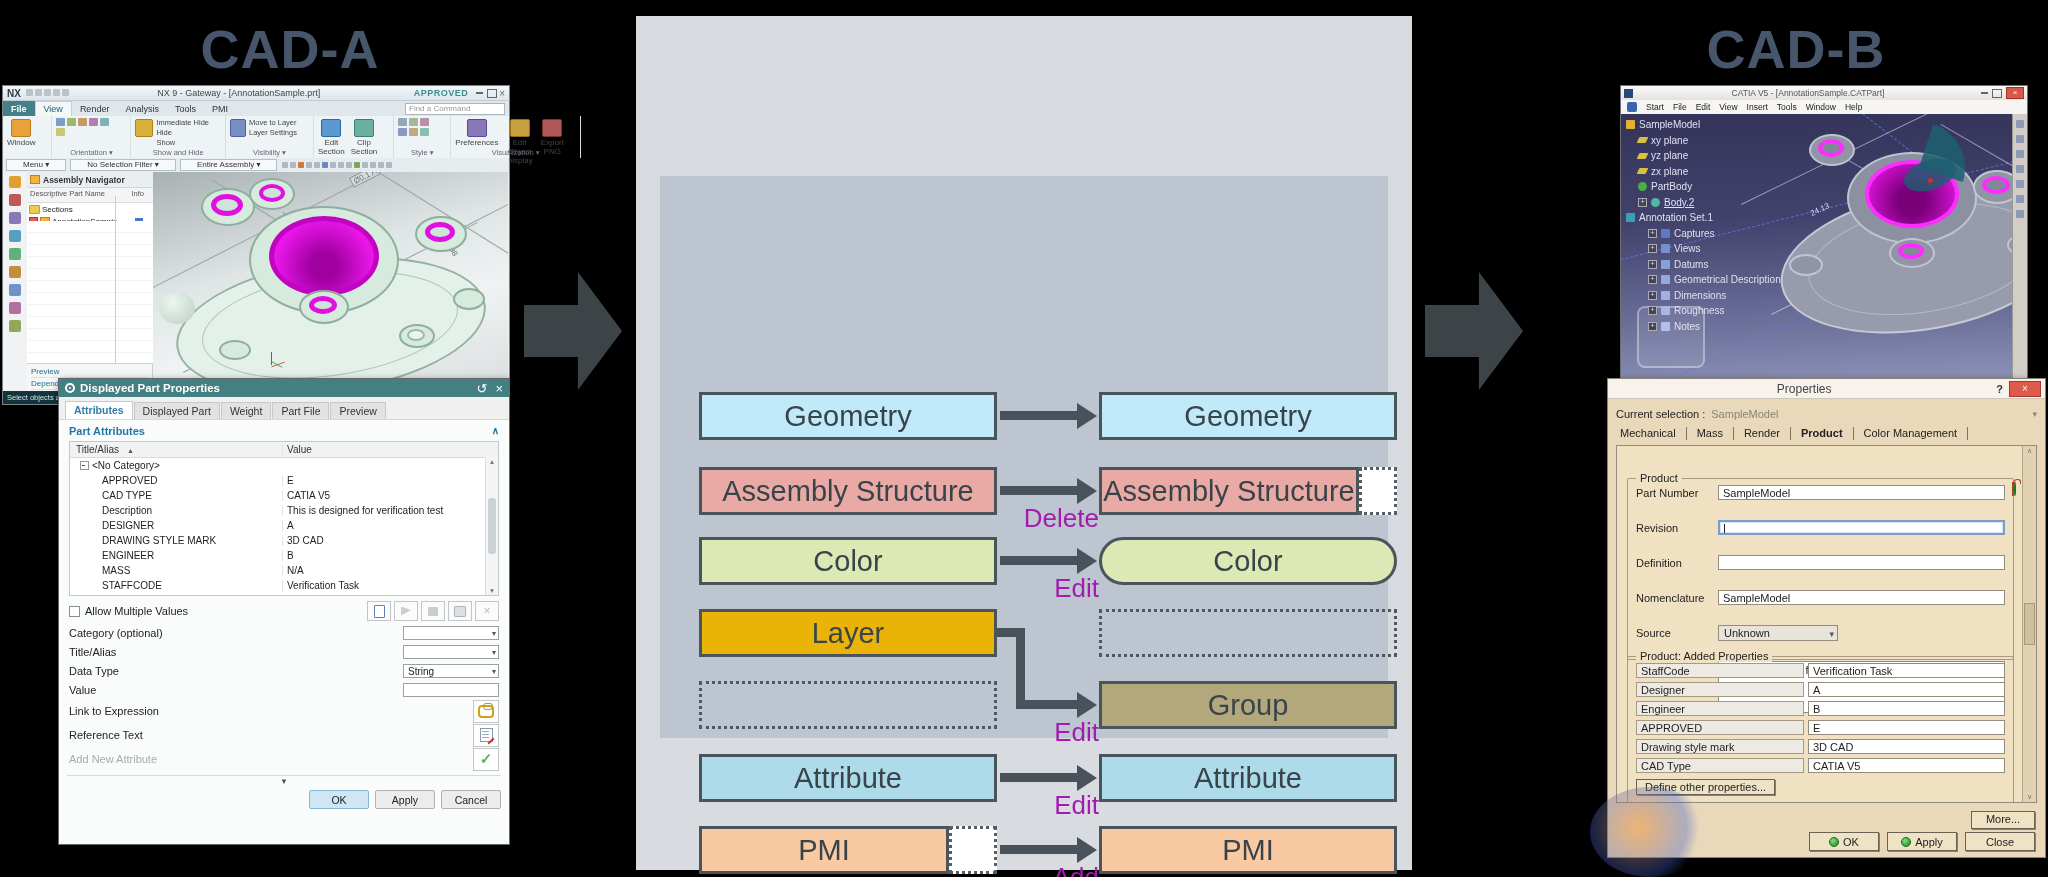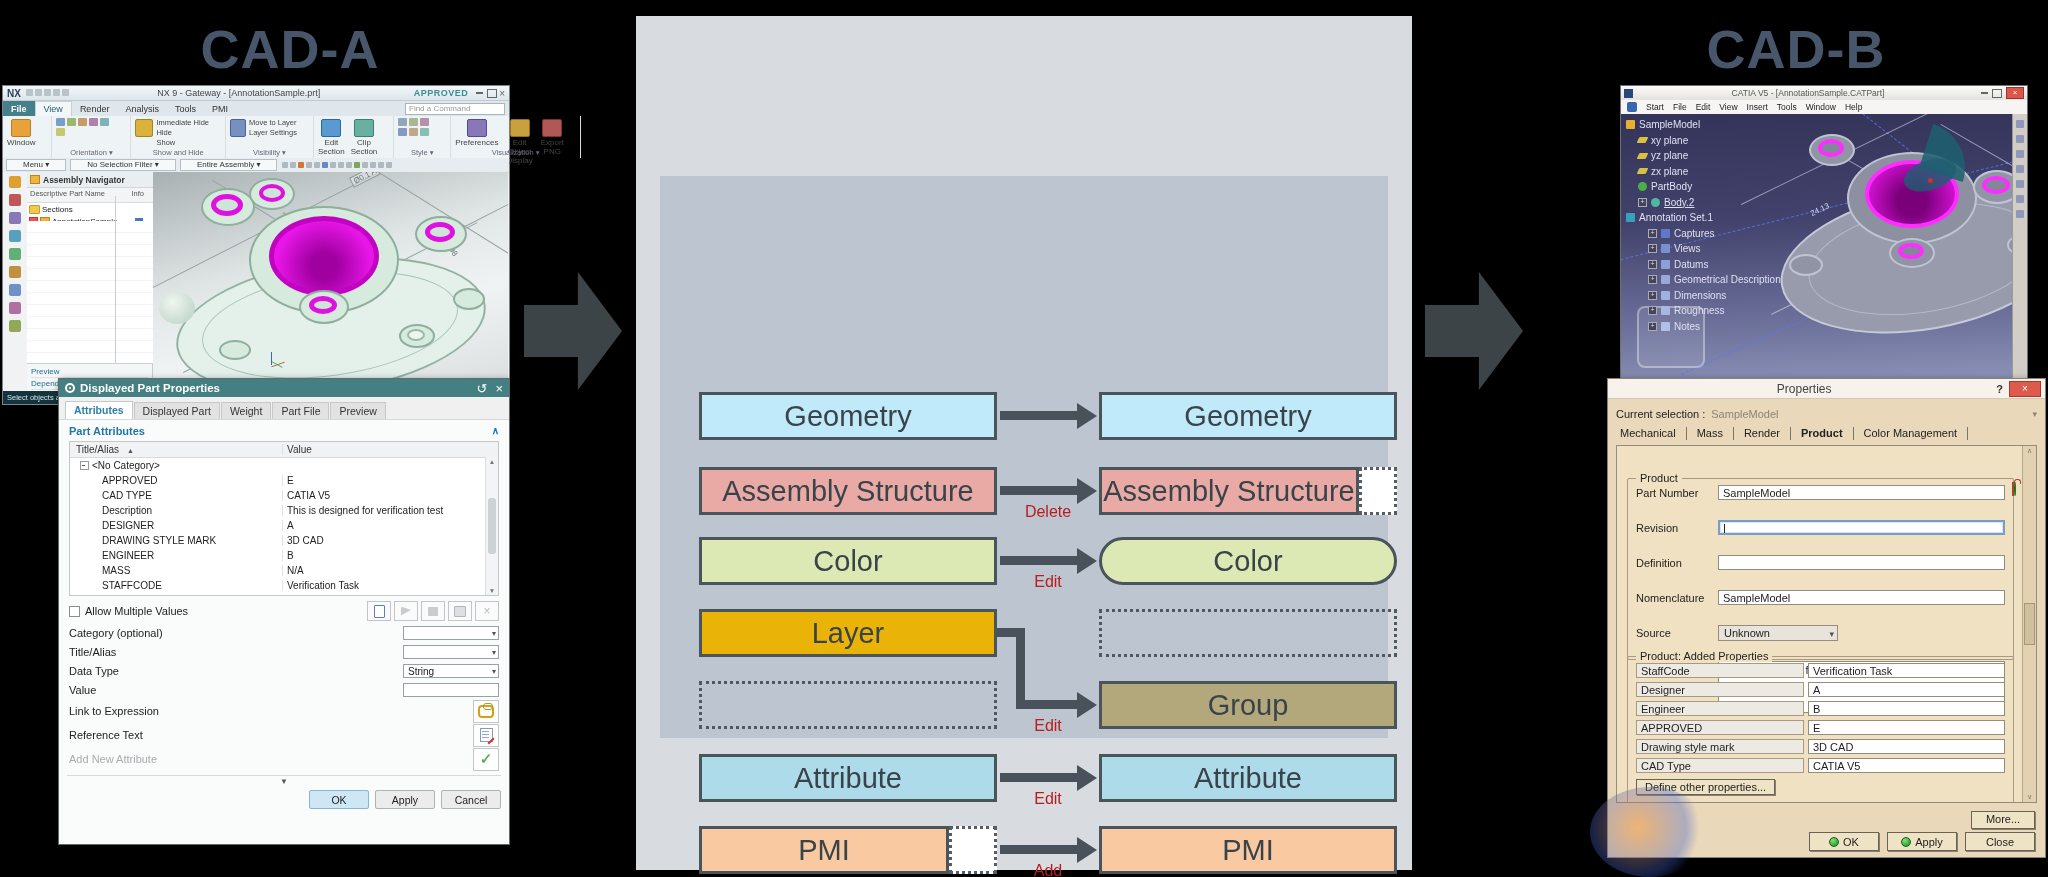--- a/index.html
+++ b/index.html
@@ -22,21 +22,21 @@
         align-items:center;justify-content:center;font-size:29px;color:#39434a;background:#fff}
   .lcol{left:39px;width:298px}.rcol{left:439px;width:298px}
   .r0{top:216px}.r1{top:291px}.r2{top:361px}.r3{top:433px}.r4{top:505px}.r5{top:578px}.r6{top:650px}
   .edotted{background:transparent;border:3px dotted #4e585f}
   .stub{position:absolute;height:48px;background:#fff;border:3px dotted #555e64;box-sizing:border-box}
   .round-r{border-radius:24px}
   .harrow{position:absolute;height:9px;background:#49525a}
   .harrow::after{content:"";position:absolute;right:-19px;top:-8.5px;width:0;height:0;
                  border-left:20px solid #49525a;border-top:13px solid transparent;border-bottom:13px solid transparent}
   .varrow{position:absolute;width:9px;background:#49525a}
-  .op{position:absolute;font-size:16px;color:#b91c1c;text-align:center;width:102px}
+  .op{position:absolute;font-size:26px;color:#a21caf;text-align:right;width:102px}
   
   .win{position:absolute;background:#eef0f2;border:1px solid #7c848a;box-sizing:border-box;z-index:1}
   .dlg{position:absolute;box-sizing:border-box;z-index:3;box-shadow:2px 3px 8px rgba(0,0,0,.55)}
   .ctlbox{display:inline-block;width:8px;height:7px;border:1px solid #666;margin:0 2px;vertical-align:middle}
   .ctlmin{display:inline-block;width:7px;height:2px;background:#666;margin:0 2px;vertical-align:middle}
   
   #nx-win{left:2px;top:85px;width:508px;height:320px;font-size:9px;color:#333}
   .nx-titlebar{position:absolute;left:0;top:0;right:0;height:15px;background:linear-gradient(#f2f6f8,#dde6ec);
                border-bottom:1px solid #c2ccd2;display:flex;align-items:center;padding:0 4px;box-sizing:border-box}
   .nx-logo{font-weight:700;color:#2a3f55;font-size:10px;margin-right:4px}

